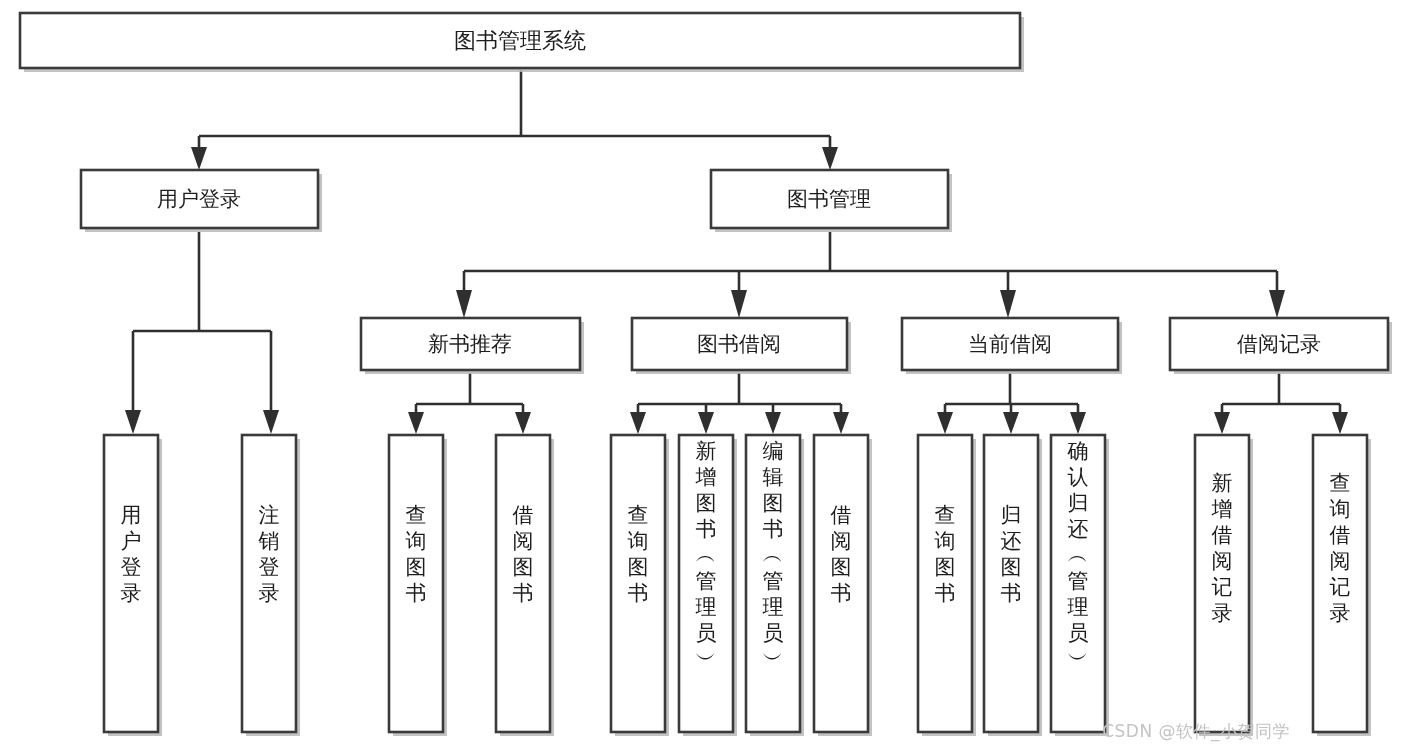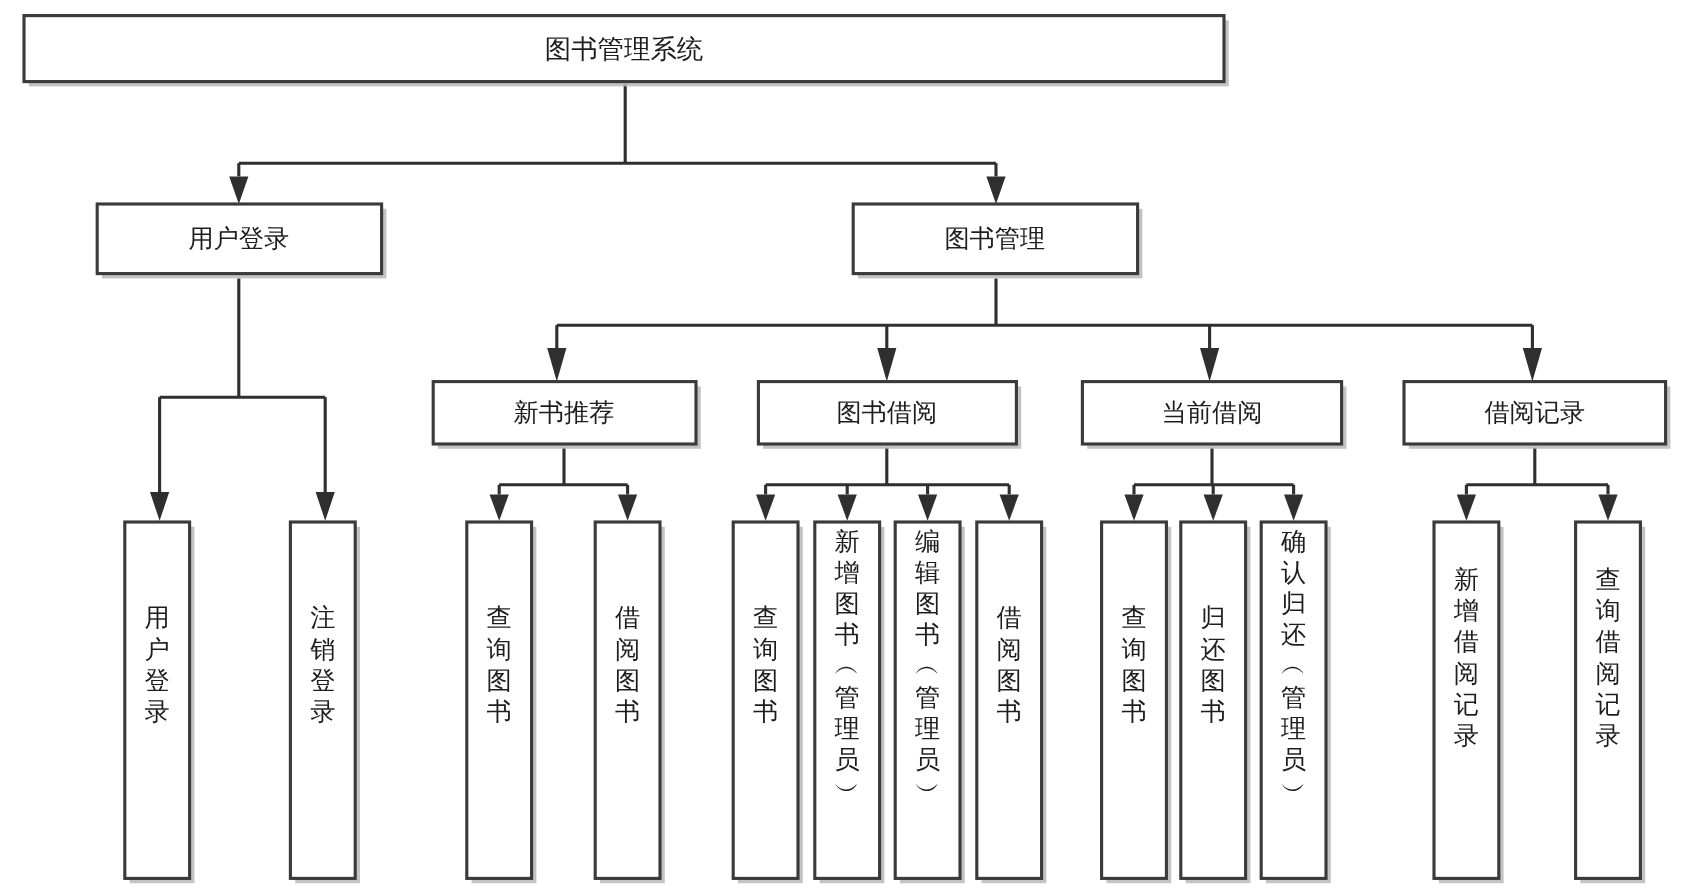--- a/index.html
+++ b/index.html
@@ -236,13 +236,14 @@
     </g>
 
     <g>
       <rect class="node-shadow" x="1317" y="439" width="54" height="297"></rect>
       <rect class="node-box" x="1313" y="435" width="54" height="297"></rect>
       <text class="node-label-v" x="1340" y="490"><tspan x="1340" dy="0">查</tspan><tspan x="1340" dy="26">询</tspan><tspan x="1340" dy="26">借</tspan><tspan x="1340" dy="26">阅</tspan><tspan x="1340" dy="26">记</tspan><tspan x="1340" dy="26">录</tspan></text>
     </g>
 
   </svg>
 
+  <div class="watermark">CSDN @软件_小贺同学</div>
 </div>
 
 </body></html>

